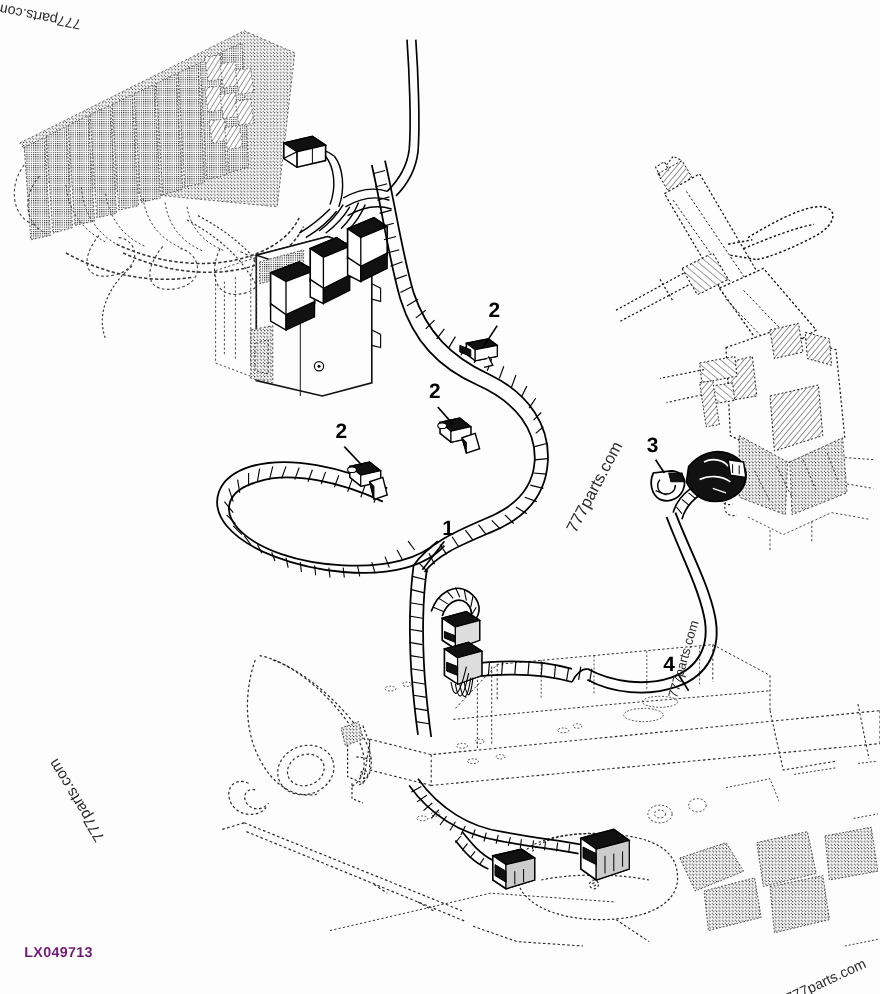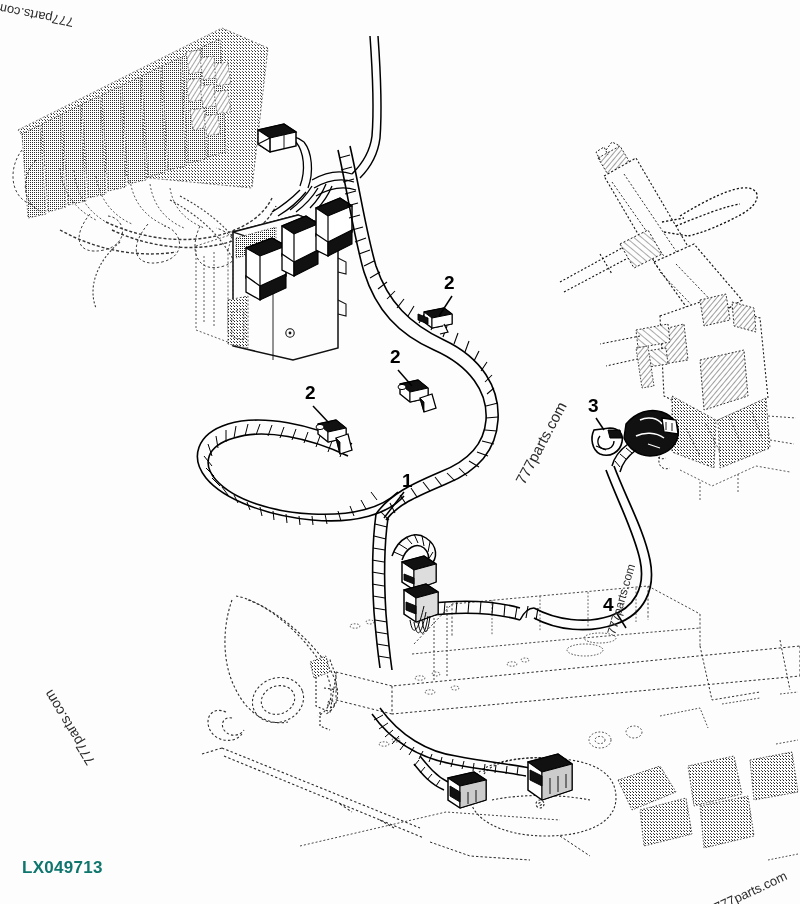--- a/index.html
+++ b/index.html
@@ -22,23 +22,23 @@
     left: 0;
     top: 0;
     width: 800px;
     height: 904px;
   }
   .part-number-label {
     position: absolute;
     left: 22px;
     top: 858px;
     font-family: "Liberation Sans", sans-serif;
-    font-size: 17px;
+    font-size: 13px;
     font-weight: bold;
-    color: #0f766e;
+    color: #701a75;
     letter-spacing: 0.3px;
   }
   .wm {
     position: absolute;
     font-family: "Liberation Sans", sans-serif;
     color: #2b2b2b;
     white-space: nowrap;
     pointer-events: none;
   }
   #wm-topleft {

